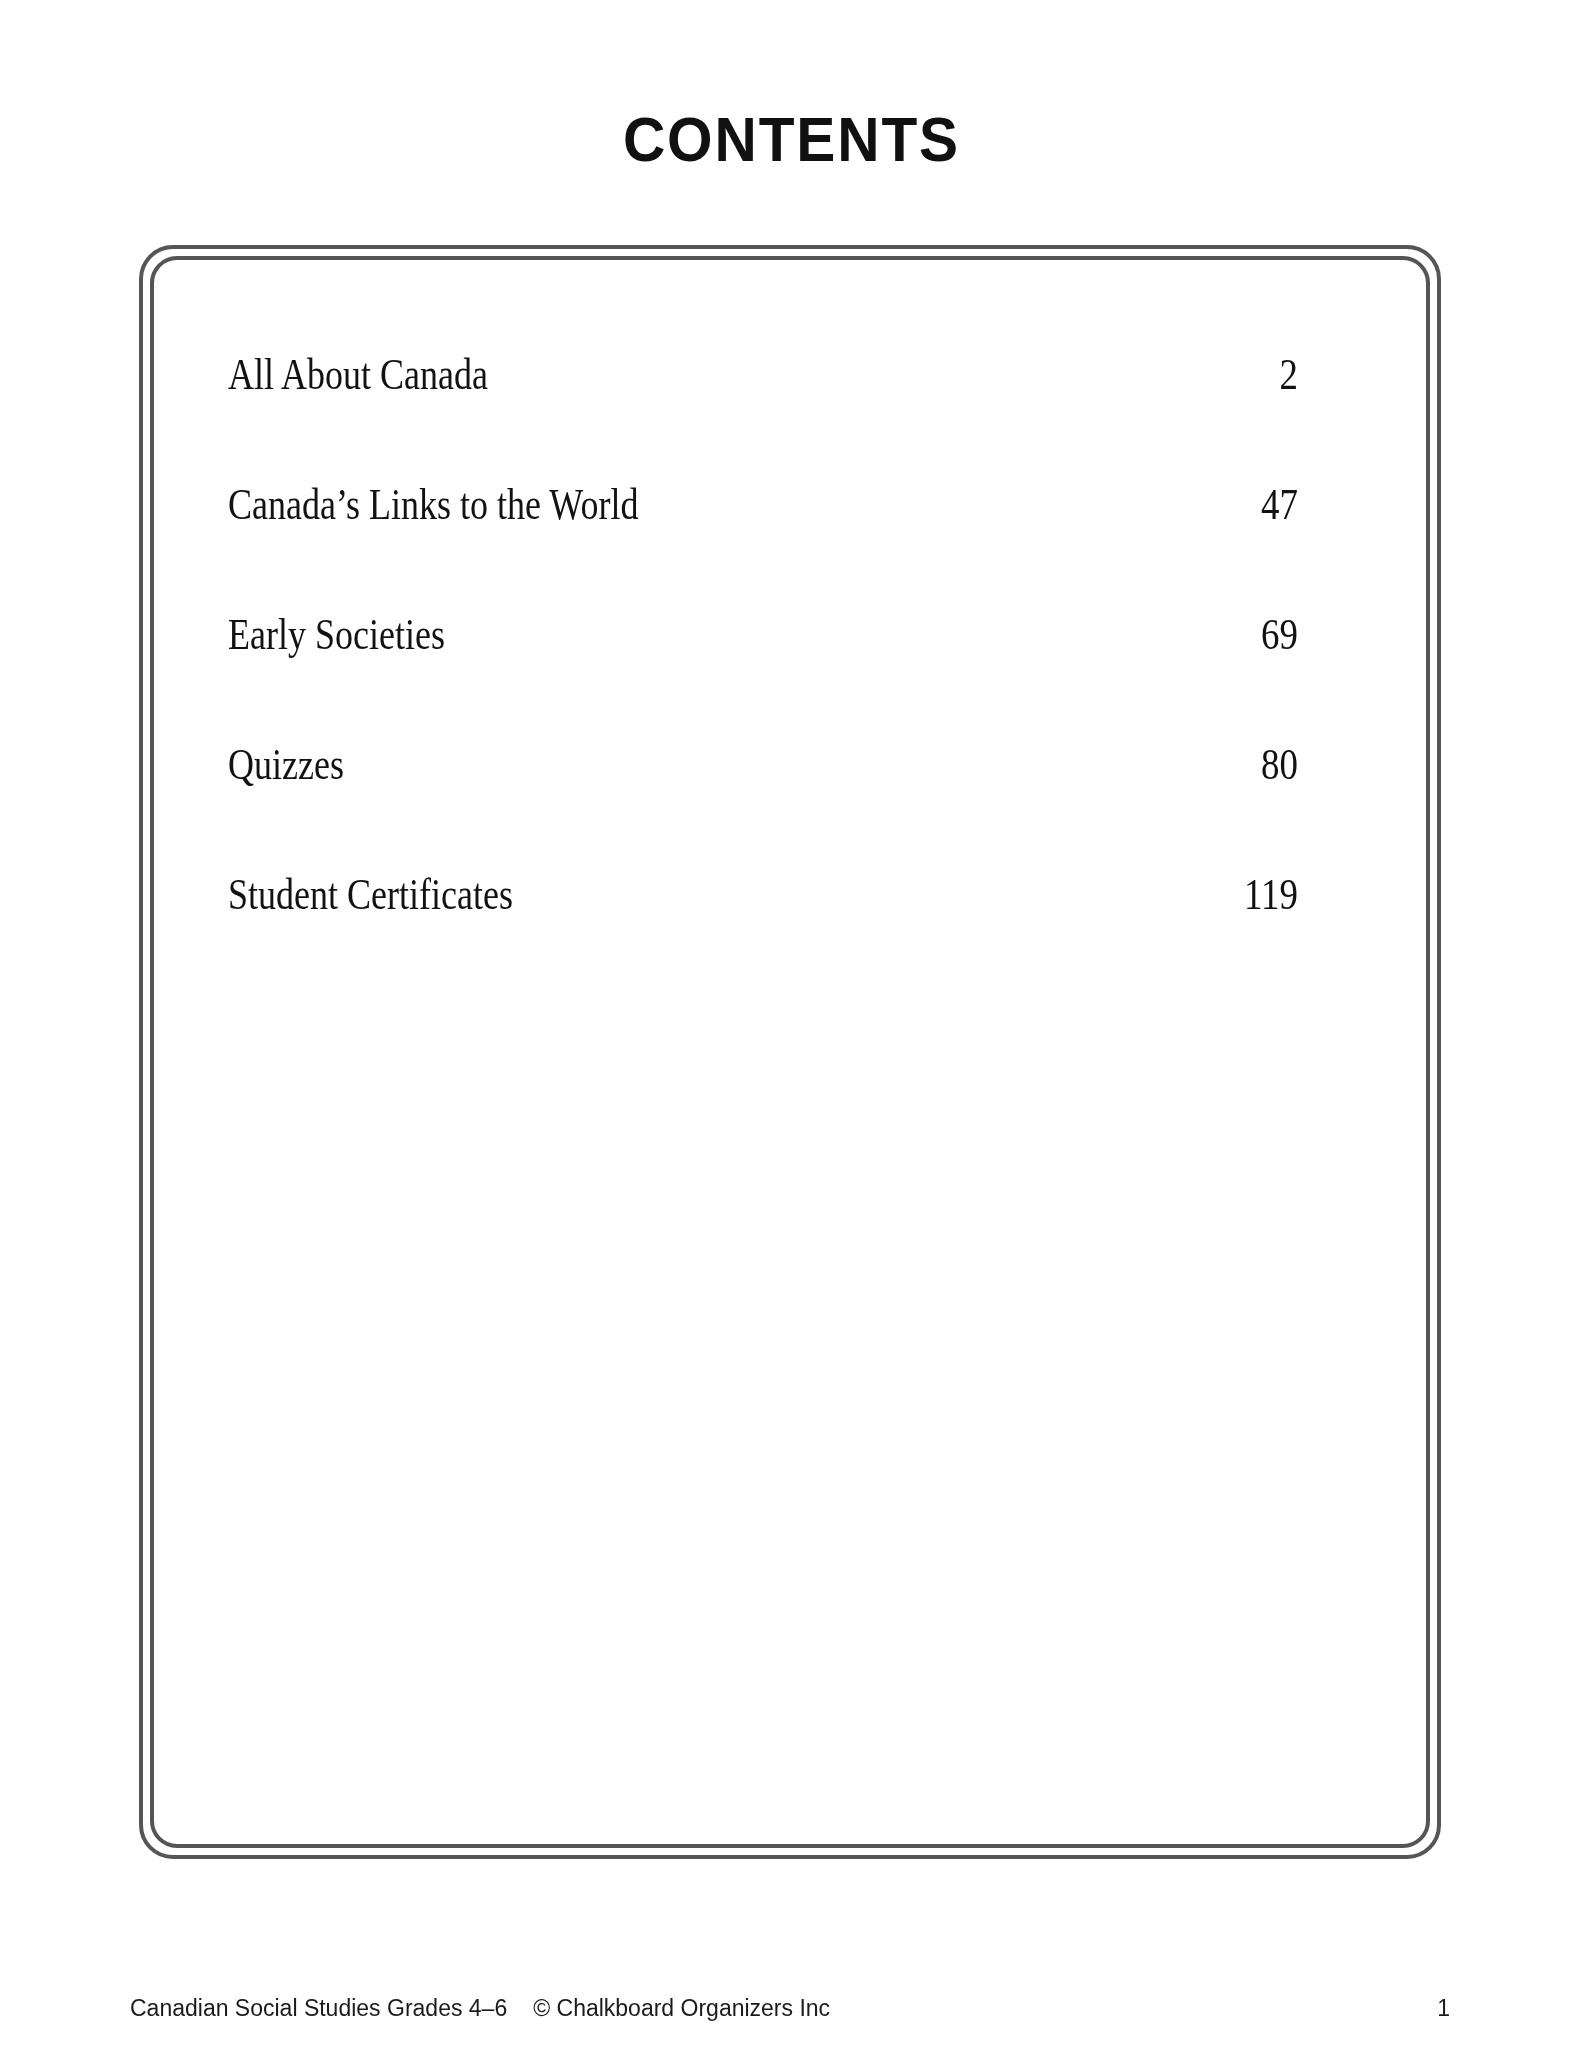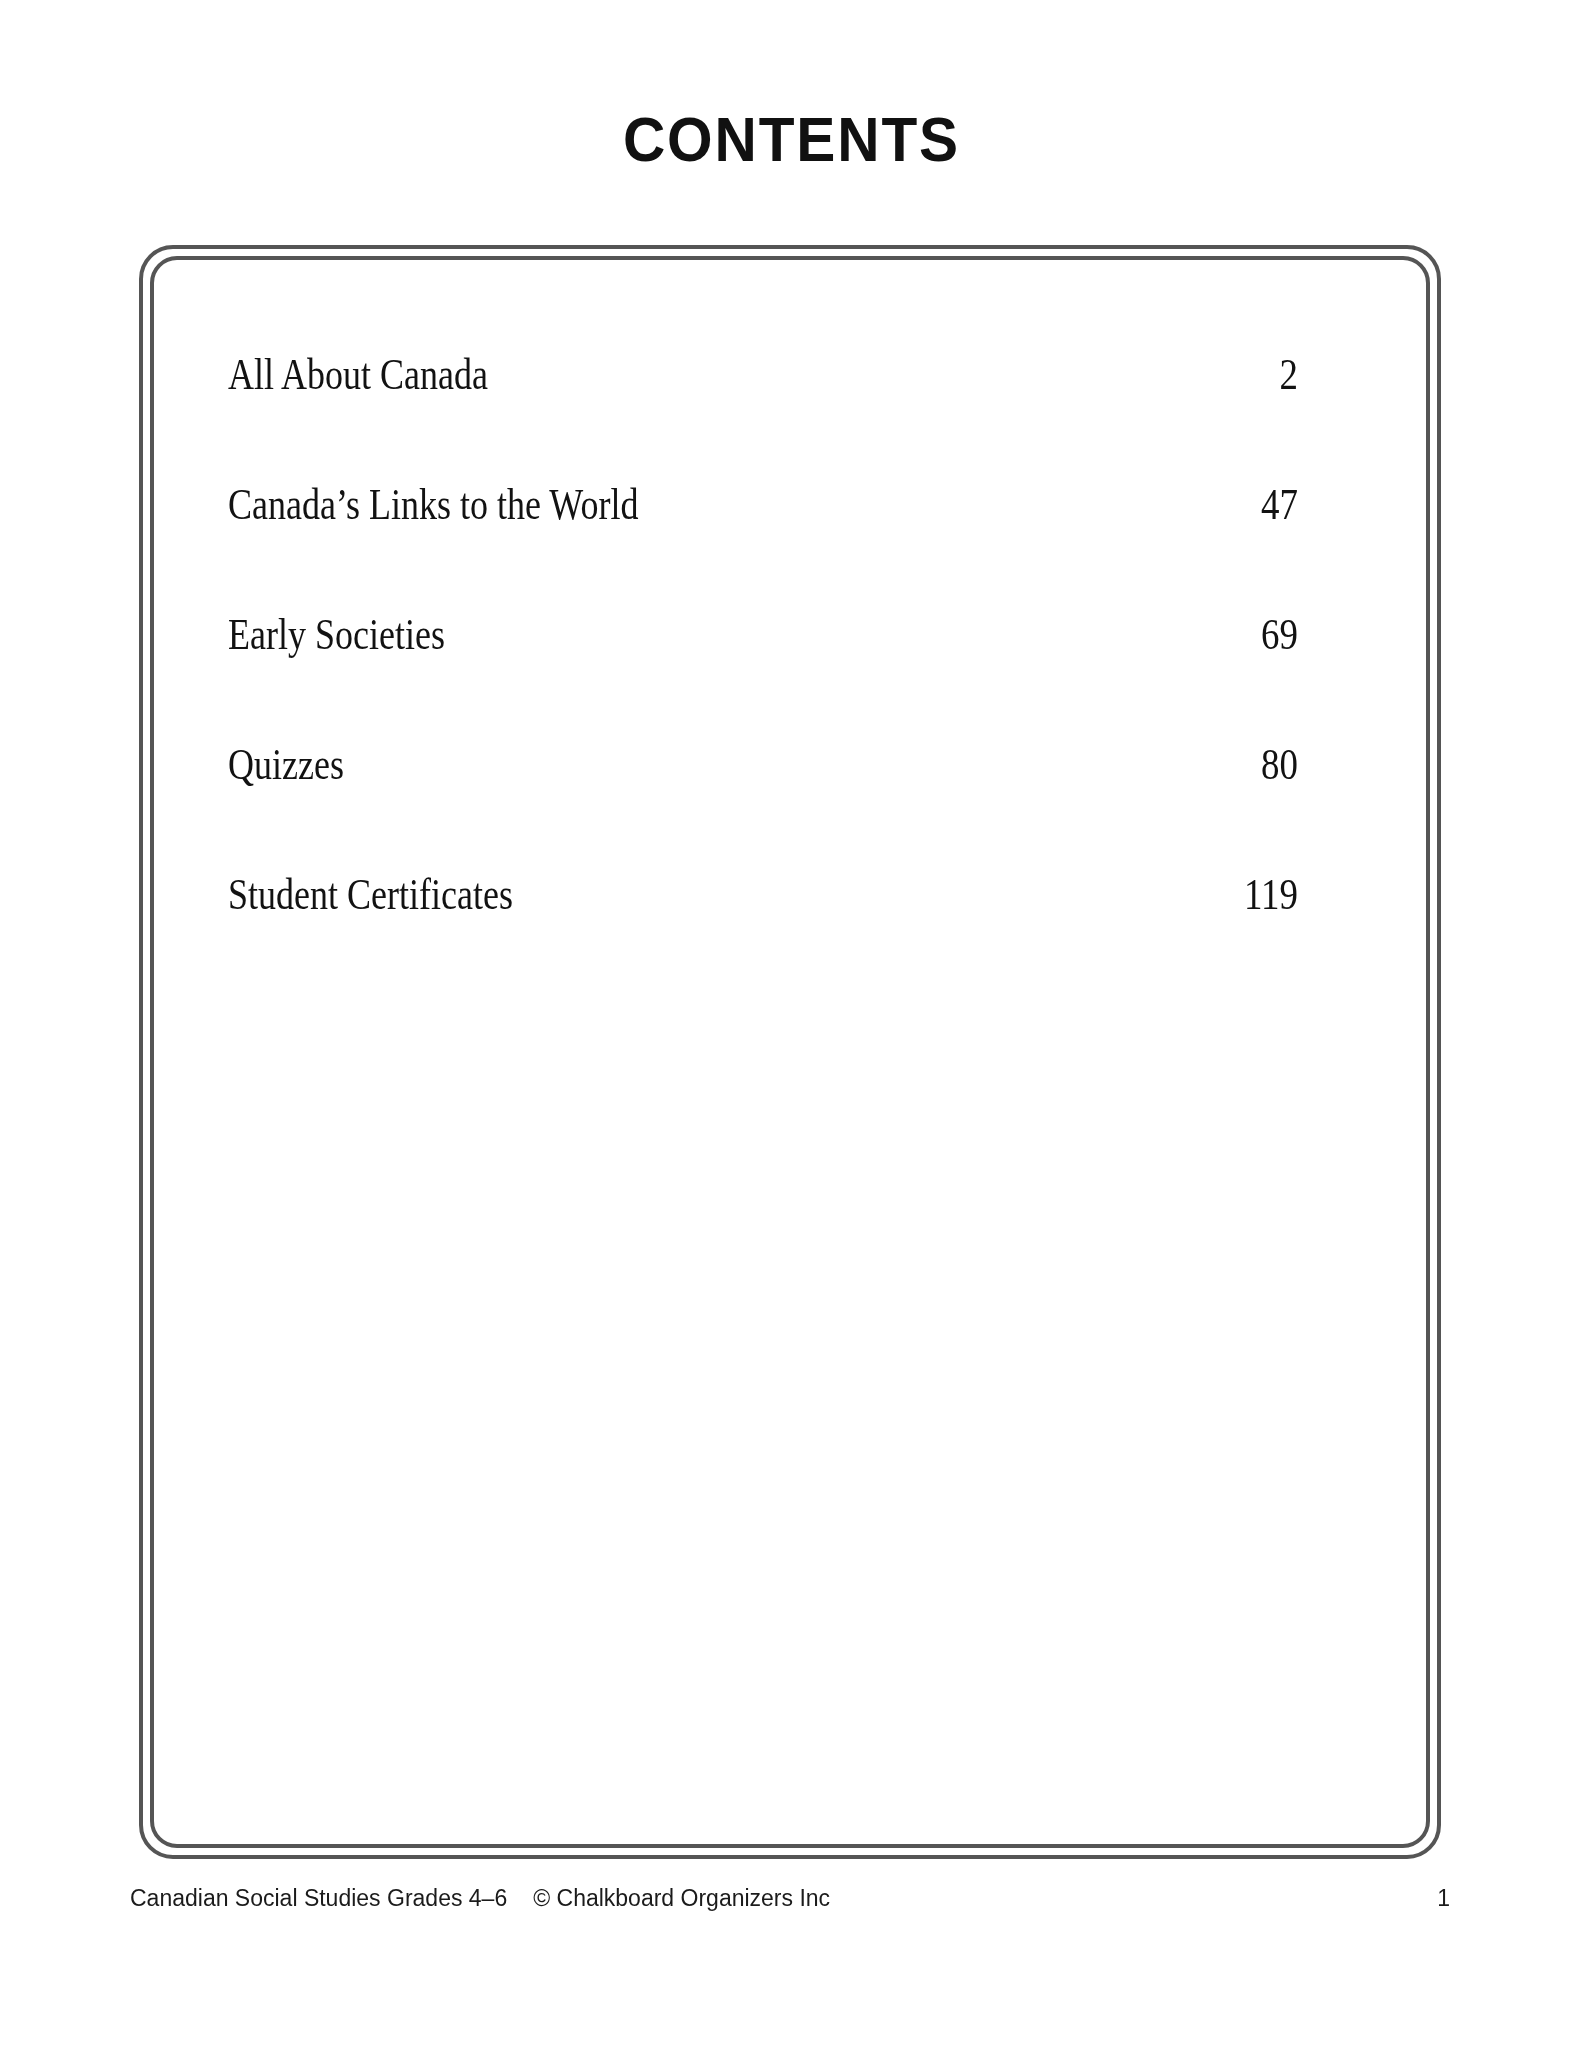--- a/index.html
+++ b/index.html
@@ -103,21 +103,21 @@
     text-align: right;
     min-width: 90px;
     transform: scaleX(0.82);
     transform-origin: 100% 50%;
   }
 
   
   .footer {
     position: absolute;
     left: 130px;
-    top: 1885px;
+    top: 1995px;
     width: 1320px;
     display: flex;
     align-items: baseline;
     justify-content: space-between;
     font-family: "Liberation Sans", "DejaVu Sans", sans-serif;
     font-size: 23px;
     color: #1b1b1b;
   }
 
   .footer-left {

